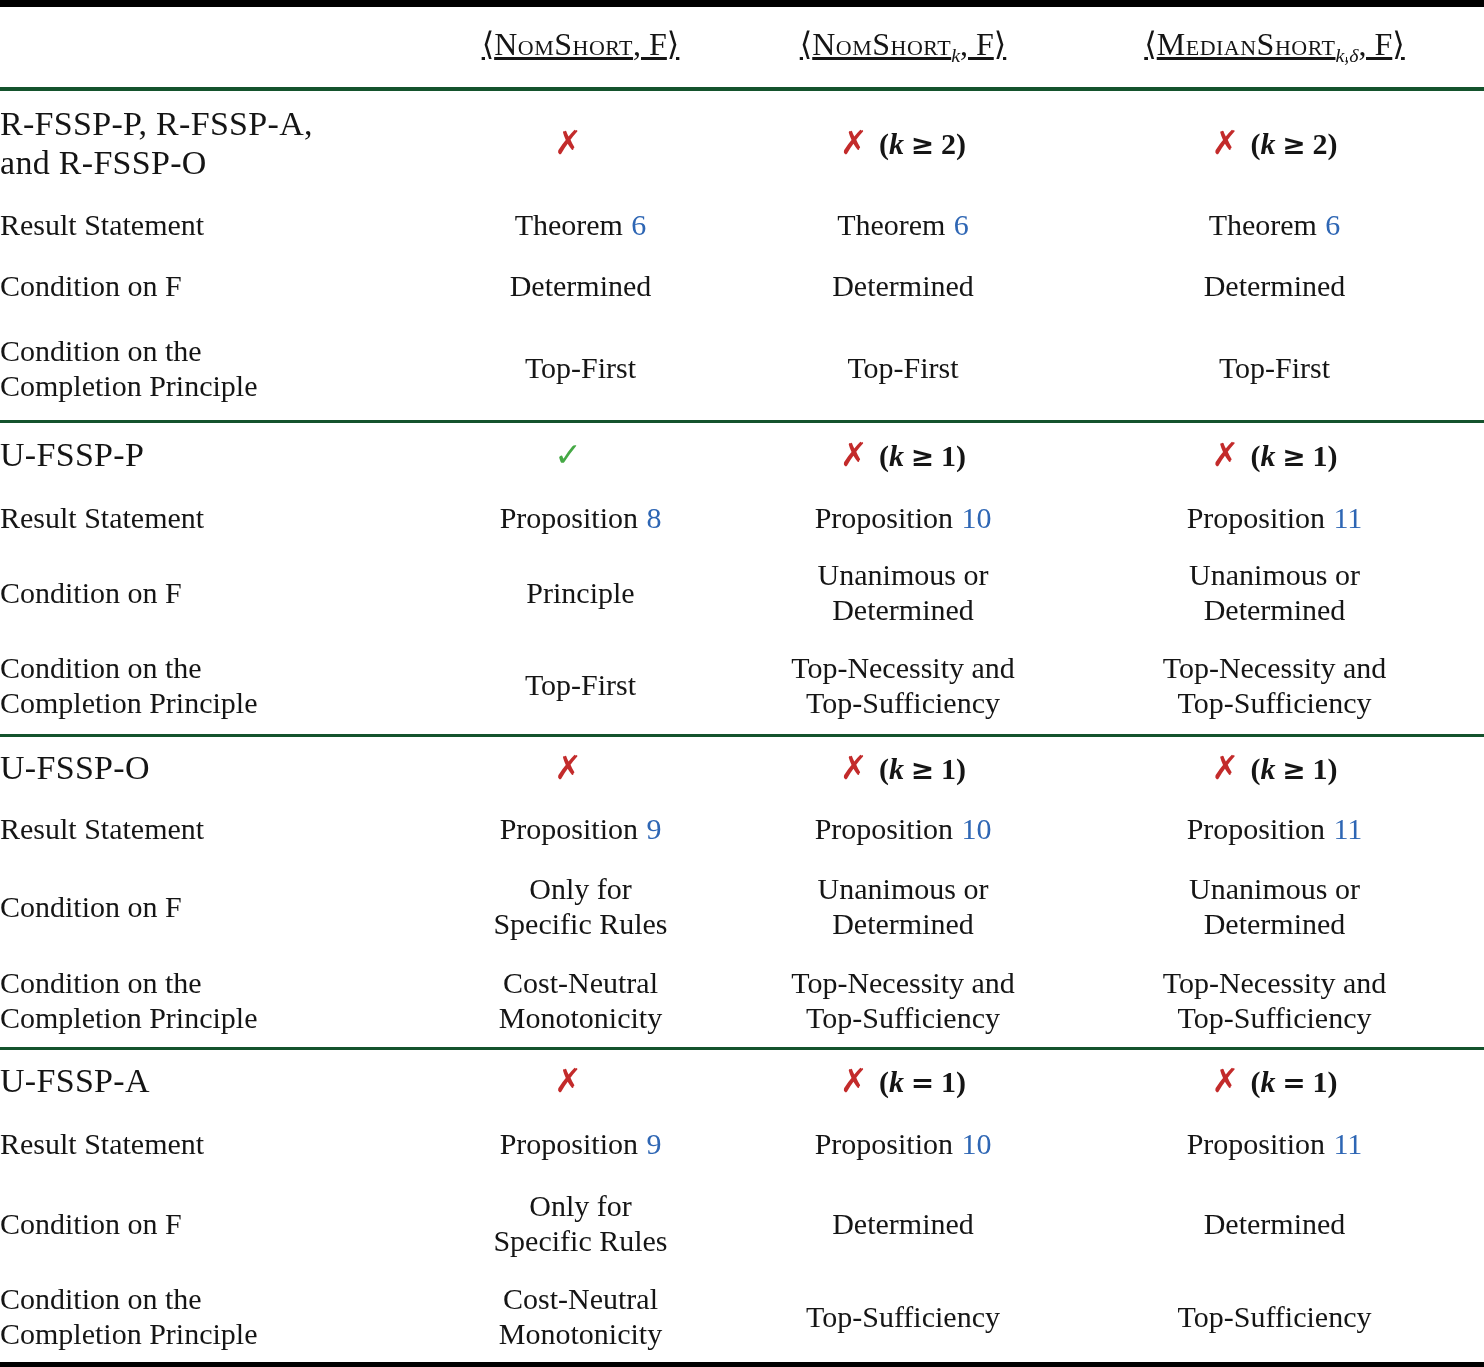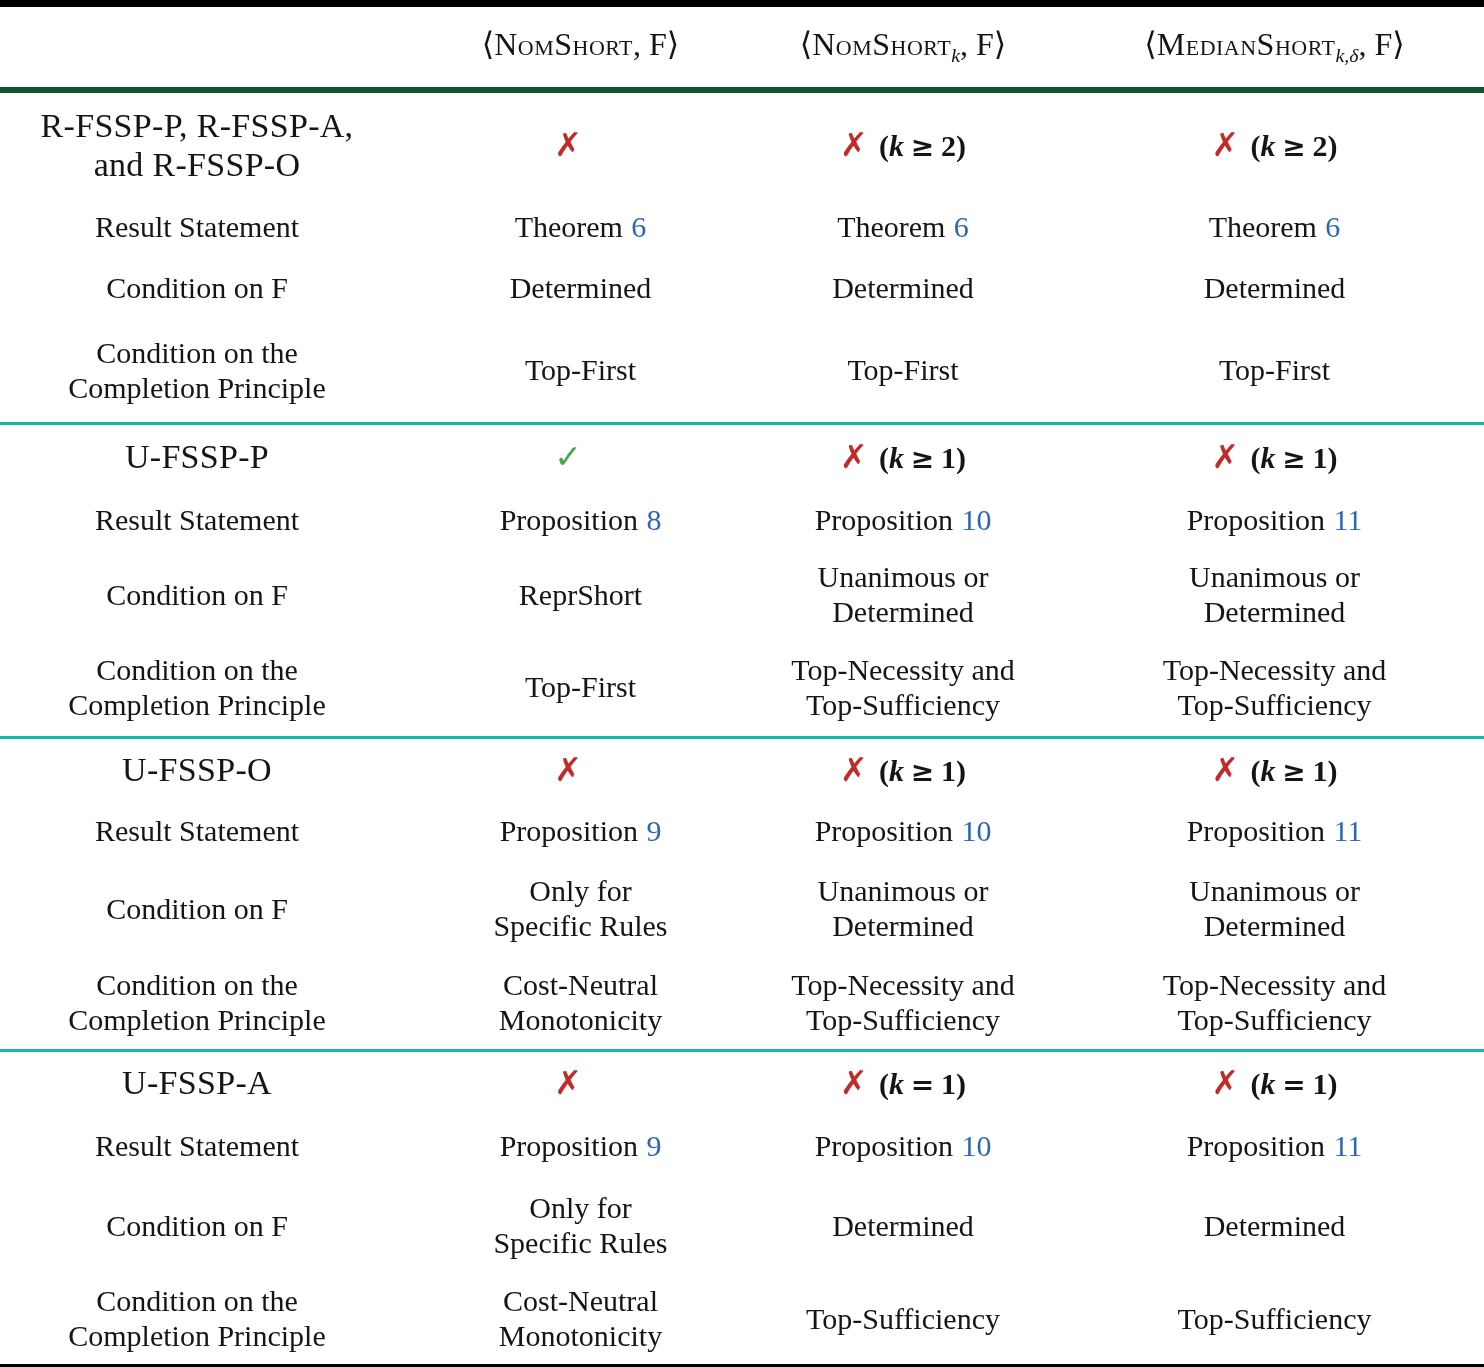--- a/index.html
+++ b/index.html
@@ -15,24 +15,24 @@
     border-bottom:6px solid #000;
   }
   col.c1{width:420px}
   col.c2{width:321px}
   col.c3{width:324px}
   col.c4{width:419px}
   th,td{
     font-weight:normal;vertical-align:middle;padding:0;
     font-size:30px;line-height:1.16;text-align:center;
   }
-  thead tr{border-bottom:6px solid #14532d;}
+  thead tr{border-bottom:4px solid #14532d;text-decoration:underline;}
   thead th{font-size:32px;height:80px;}
-  tbody + tbody{border-top:3px solid #14b8a6;}
-  .lbl{text-align:center;padding-right:26px;}
+  tbody + tbody{border-top:3px solid #14532d;}
+  .lbl{text-align:left;padding-right:26px;}
   .sc{font-variant:small-caps;letter-spacing:0.5px;}
   sub.ssub{font-size:0.62em;font-style:italic;letter-spacing:0;}
   .row-name .lbl{font-size:34px;letter-spacing:0.3px;}
   
   .s1 .row-name th,.s1 .row-name td{height:104px}
   .s1 .row-result th,.s1 .row-result td{height:60px}
   .s1 .row-condf th,.s1 .row-condf td{height:62px}
   .s1 .row-condcp th,.s1 .row-condcp td{height:103px}
   .s2 .row-name th,.s2 .row-name td{height:64px}
   .s2 .row-result th,.s2 .row-result td{height:62px}
@@ -140,21 +140,21 @@
     </tr>
     <tr class="row-result">
       <th class="lbl">Result Statement</th>
       <td><span>Proposition</span><span class="ref">8</span></td>
       <td><span>Proposition</span><span class="ref">10</span></td>
       <td><span>Proposition</span><span class="ref">11</span></td>
     </tr>
     <tr class="row-condf">
       <th class="lbl">Condition on F</th>
       <td>
-          <div>ReprShort</div>
+          <div>Principle</div>
           <div></div>
         </td>
       <td>
           <div>Unanimous or</div>
           <div>Determined</div>
         </td>
       <td>
           <div>Unanimous or</div>
           <div>Determined</div>
         </td>

